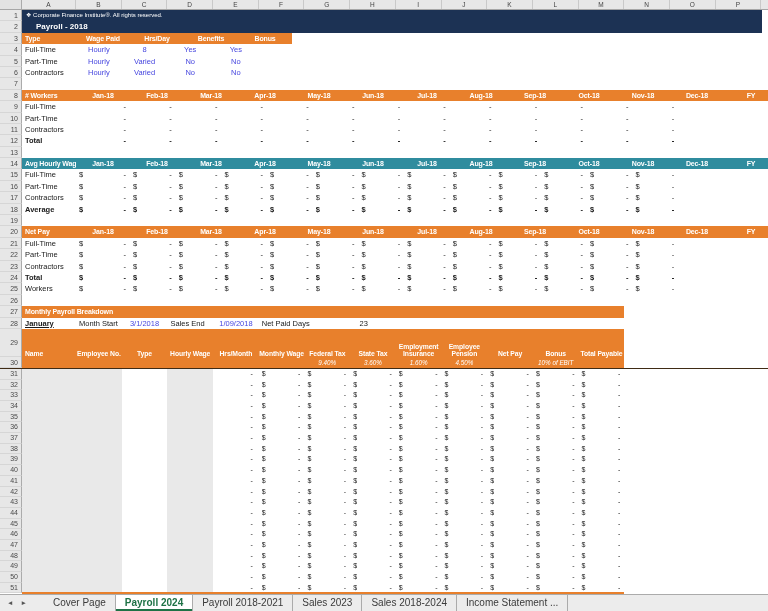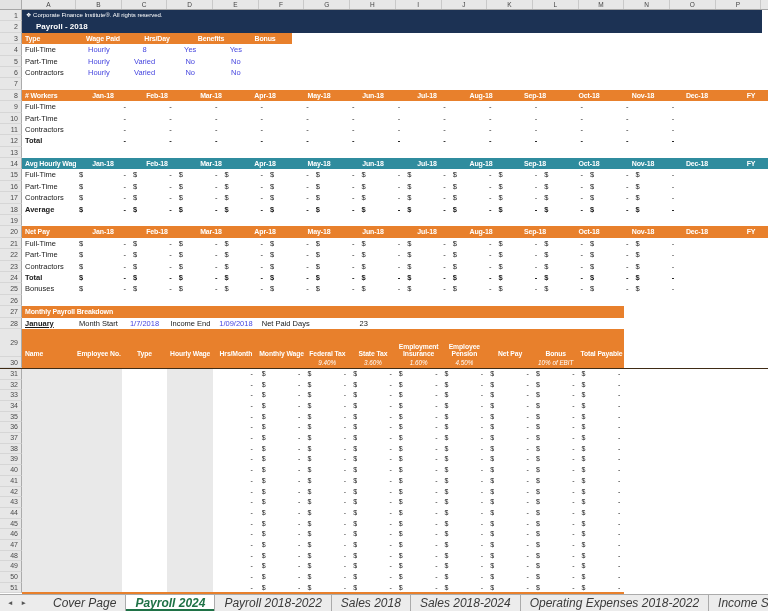--- a/index.html
+++ b/index.html
@@ -28,22 +28,22 @@
   
   .bigcell{display:flex;flex-direction:column;justify-content:flex-end;color:#fff;}
   .bigcell .bl{font-weight:bold;font-size:6.8px;letter-spacing:-0.1px;line-height:1.12;
     text-align:center;white-space:normal;}
   .bigcell .bs{font-size:6.3px;font-style:italic;height:10px;line-height:10px;text-align:center;}
   
   .tabbar{position:absolute;left:0;bottom:0;width:768px;height:17px;background:#ECECEC;
     border-top:1px solid #ABABAB;box-sizing:border-box;display:flex;align-items:stretch;}
   .tabnav{flex:0 0 44px;display:flex;align-items:center;gap:7px;padding-left:7px;box-sizing:border-box;}
   .tabnav span{font-size:6.5px;color:#555;line-height:16px;}
-  .tab{flex:0 0 auto;padding:0 9px;font-size:12px;line-height:16px;color:#3a3a3a;
-    border-right:1px solid #ABABAB;box-sizing:border-box;white-space:nowrap;font-style:italic;}
+  .tab{flex:0 0 auto;padding:0 9px;font-size:10px;line-height:16px;color:#3a3a3a;
+    border-right:1px solid #ABABAB;box-sizing:border-box;white-space:nowrap;}
   .tab.active{background:#fff;color:#1F7246;font-weight:bold;box-shadow:inset 0 -2px 0 #1F7246;}
   .sliver{position:absolute;height:2px;}
 </style>
 </head>
 <body>
 
 <div class="screen">
   <div class="colhdr">
       <div class="corner"></div>
       <div class="cl" style="flex-basis: 54px;">A</div>
@@ -694,21 +694,21 @@
           <div>-</div>
         </div>
         <div class="c bold money" style="flex-basis: 45.7px; line-height: 11.4px;">
           <div>$</div>
           <div>-</div>
         </div>
         <div class="c" style="flex-basis: 91.4px; line-height: 11.4px;"></div>
       </div>
       <div class="r" style="height: 11.4px;">
         <div class="gut" style="line-height: 11.4px;">25</div>
-        <div class="c lbl" style="flex-basis: 54px; line-height: 11.4px;">Bonuses</div>
+        <div class="c lbl" style="flex-basis: 54px; line-height: 11.4px;">Workers</div>
         <div class="c money" style="flex-basis: 54px; line-height: 11.4px;">
           <div>$</div>
           <div>-</div>
         </div>
         <div class="c money" style="flex-basis: 45.7px; line-height: 11.4px;">
           <div>$</div>
           <div>-</div>
         </div>
         <div class="c money" style="flex-basis: 45.7px; line-height: 11.4px;">
           <div>$</div>
@@ -762,22 +762,22 @@
       </div>
       <div class="r" style="height: 11.4px;">
         <div class="gut" style="line-height: 11.4px;">27</div>
         <div class="c hdrcell lbl" style="flex-basis: 602.4px; line-height: 11.4px; background: rgb(232, 128, 44);">Monthly Payroll Breakdown</div>
         <div class="c" style="flex-basis: 137.1px; line-height: 11.4px;"></div>
       </div>
       <div class="r" style="height: 11.4px;">
         <div class="gut" style="line-height: 11.4px;">28</div>
         <div class="c lbl bold" style="flex-basis: 54px; line-height: 11.4px; text-decoration: underline;">January</div>
         <div class="c lbl" style="flex-basis: 45.7px; line-height: 11.4px;">Month Start</div>
-        <div class="c ctr" style="flex-basis: 45.7px; line-height: 11.4px; color: rgb(70, 70, 223);">1/7/2018</div>
-        <div class="c lbl" style="flex-basis: 45.7px; line-height: 11.4px;">Income End</div>
+        <div class="c ctr" style="flex-basis: 45.7px; line-height: 11.4px; color: rgb(70, 70, 223);">3/1/2018</div>
+        <div class="c lbl" style="flex-basis: 45.7px; line-height: 11.4px;">Sales End</div>
         <div class="c ctr" style="flex-basis: 45.7px; line-height: 11.4px; color: rgb(70, 70, 223);">1/09/2018</div>
         <div class="c lbl" style="flex-basis: 91.4px; line-height: 11.4px;">Net Paid Days</div>
         <div class="c rgt" style="flex-basis: 45.7px; line-height: 11.4px; padding-right: 28px;">23</div>
         <div class="c" style="flex-basis: 365.6px; line-height: 11.4px;"></div>
       </div>
       <div class="r" style="height: 40px; border-bottom: 1.5px solid rgb(63, 43, 21); box-sizing: border-box;">
         <div class="gut" style="padding: 0px; text-align: right;">
           <div style="height: 27px; line-height: 27px; padding-right: 3px; border-bottom: 1px solid rgb(214, 214, 214);">29</div>
           <div style="height: 11px; line-height: 11px; padding-right: 3px;">30</div>
         </div>
@@ -1697,20 +1697,19 @@
         <div class="c" style="flex-basis: 137.1px; line-height: 10.7px;"></div>
       </div>
     </div>
   <div class="tabbar">
     <div class="tabnav">
       <span>◄</span>
       <span>►</span>
     </div>
   <div class="tab">Cover Page</div>
       <div class="tab active">Payroll 2024</div>
-      <div class="tab">Payroll 2018-2022</div>
-      <div class="tab">Sales 2018</div>
+      <div class="tab">Payroll 2018-2021</div>
+      <div class="tab">Sales 2023</div>
       <div class="tab">Sales 2018-2024</div>
-      <div class="tab">Operating Expenses 2018-2022</div>
       <div class="tab">Income Statement ...</div>
     </div>
 <div class="sliver" style="left: 22px; width: 602px; bottom: 17px; background: rgb(232, 128, 44); position: absolute; height: 2px;"></div>
   </div>
 
 </body></html>

